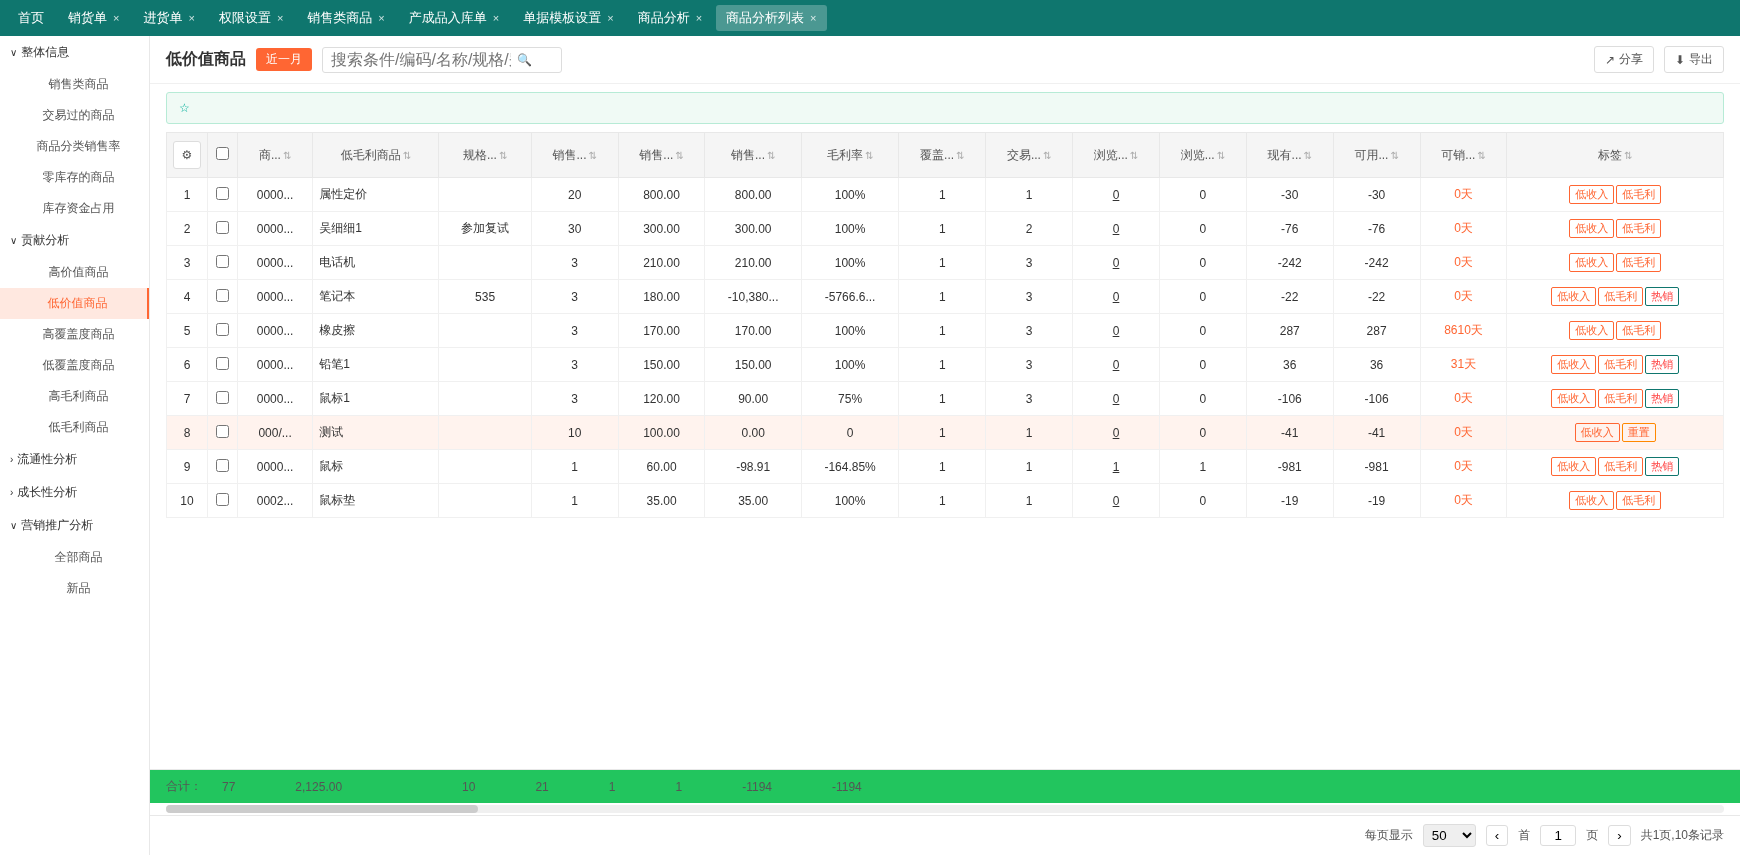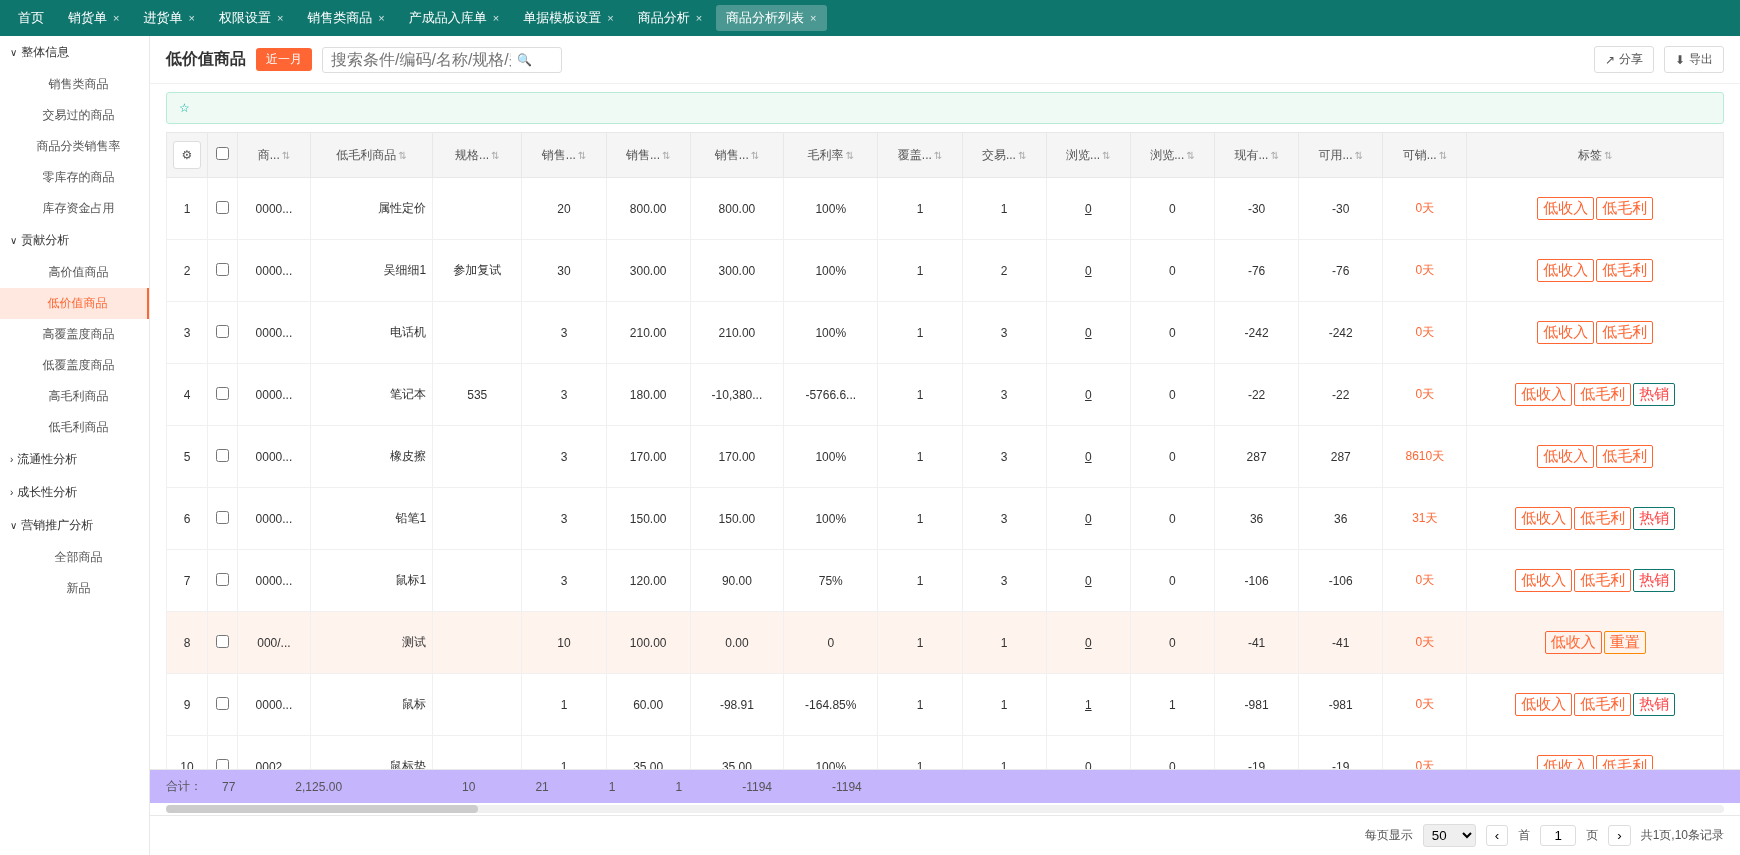--- a/index.html
+++ b/index.html
@@ -40,35 +40,35 @@
 
     
     .table-wrapper { flex: 1; overflow: auto; padding: 0 16px; }
     table { width: 100%; border-collapse: collapse; font-size: 12px; }
     thead th { background: #f5f5f5; border: 1px solid #e8e8e8; padding: 8px 6px; text-align: center; color: #555; font-weight: 500; white-space: nowrap; position: sticky; top: 0; z-index: 1; }
     thead th .col-label { display: flex; align-items: center; justify-content: center; gap: 2px; }
     thead th .sort-icon { color: #aaa; font-size: 10px; }
     tbody tr { border-bottom: 1px solid #f0f0f0; }
     tbody tr.highlighted { background: #fff3ee; }
     tbody td { padding: 7px 6px; text-align: center; color: #333; border: 1px solid #f0f0f0; white-space: nowrap; }
-    tbody td.left { text-align: right; }
+    tbody td.left { text-align: left; }
     .checkbox-cell { width: 30px; }
     input[type="checkbox"] { cursor: pointer; }
 
     
-    .tag { display: inline-block; padding: 1px 5px; border-radius: 2px; font-size: 15px; margin: 12px 1px; }
+    .tag { display: inline-block; padding: 1px 5px; border-radius: 2px; font-size: 11px; margin: 0 1px; }
     .tag-orange { color: #ff6633; border: 1px solid #ff6633; }
     .tag-red { color: #ff4444; border: 1px solid #0f766e; }
     .tag-sale { color: #ff6633; border: 1px solid #ff8800; }
 
     .text-orange { color: #ff6633; text-align: center; }
     .underline { text-decoration: underline; color: #333; cursor: pointer; }
 
     
-    .table-footer { border-top: 1px solid #e8e8e8; padding: 8px 16px; background: #c4b5fd; display: flex; align-items: center; gap: 20px; font-size: 12px; color: #555; }
+    .table-footer { border-top: 1px solid #e8e8e8; padding: 8px 16px; background: #22c55e; display: flex; align-items: center; gap: 20px; font-size: 12px; color: #555; }
     .footer-total-label { font-weight: 500; }
     .footer-data { display: flex; gap: 60px; }
 
     
     .pagination-bar { display: flex; align-items: center; justify-content: flex-end; padding: 8px 16px; border-top: 1px solid #e8e8e8; gap: 10px; font-size: 12px; color: #555; }
     .page-size-select { border: 1px solid #ddd; padding: 2px 4px; border-radius: 3px; }
     .page-btn { border: 1px solid #ddd; background: #fff; padding: 2px 8px; border-radius: 3px; cursor: pointer; }
     .page-input { border: 1px solid #ddd; width: 36px; text-align: center; padding: 2px; border-radius: 3px; }
     .scrollbar-area { height: 8px; background: #f0f0f0; border-radius: 4px; margin: 2px 16px; }
     .scrollbar-thumb { height: 100%; width: 20%; background: #ccc; border-radius: 4px; }

